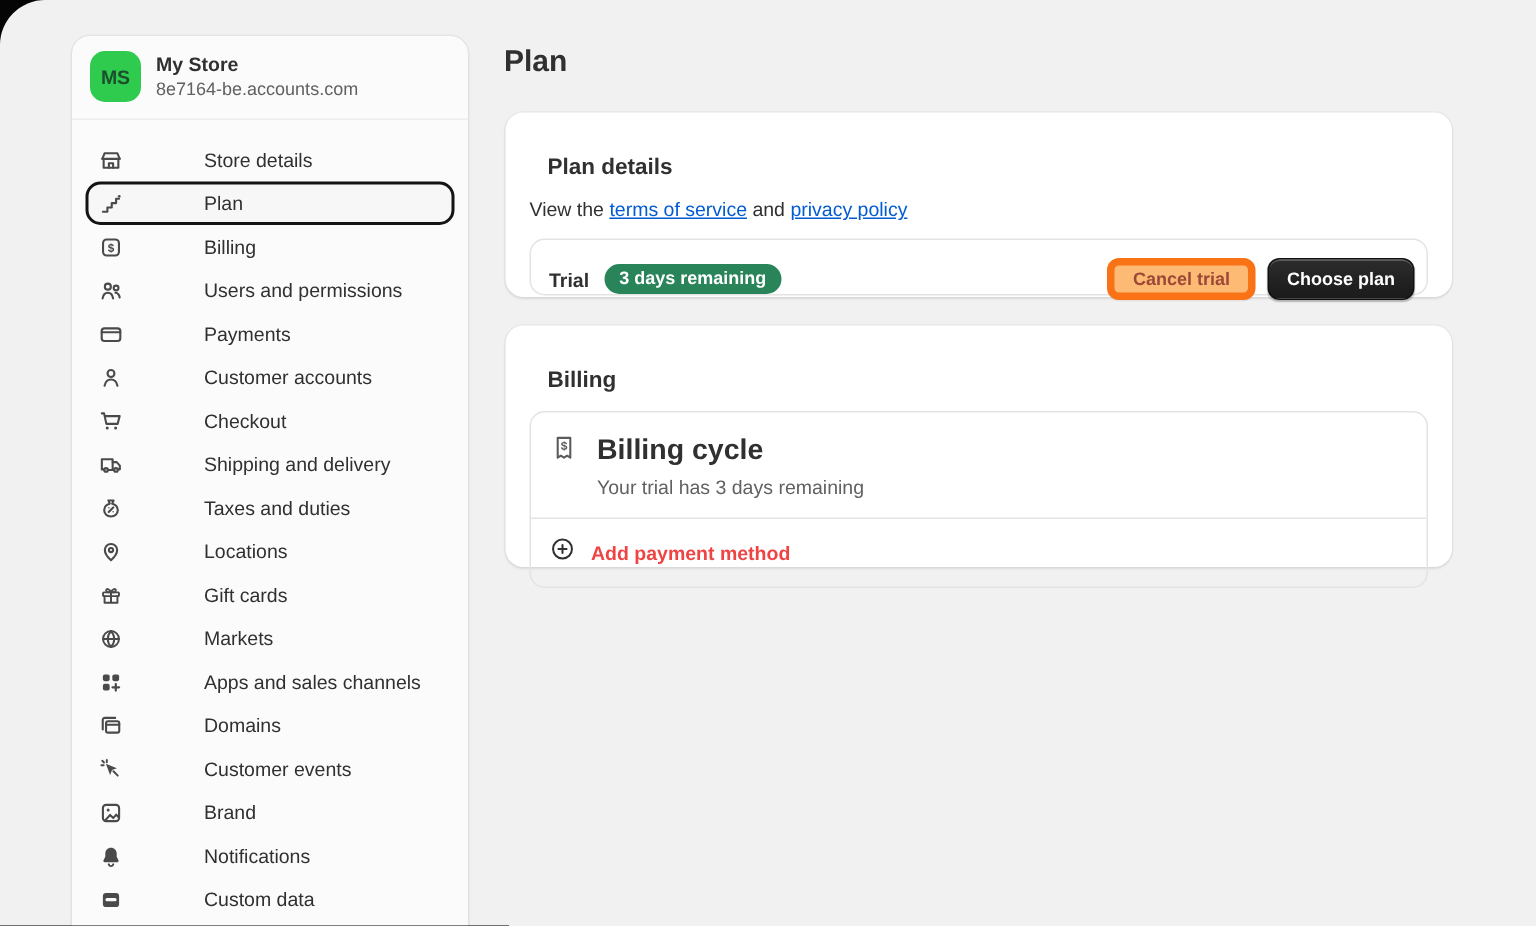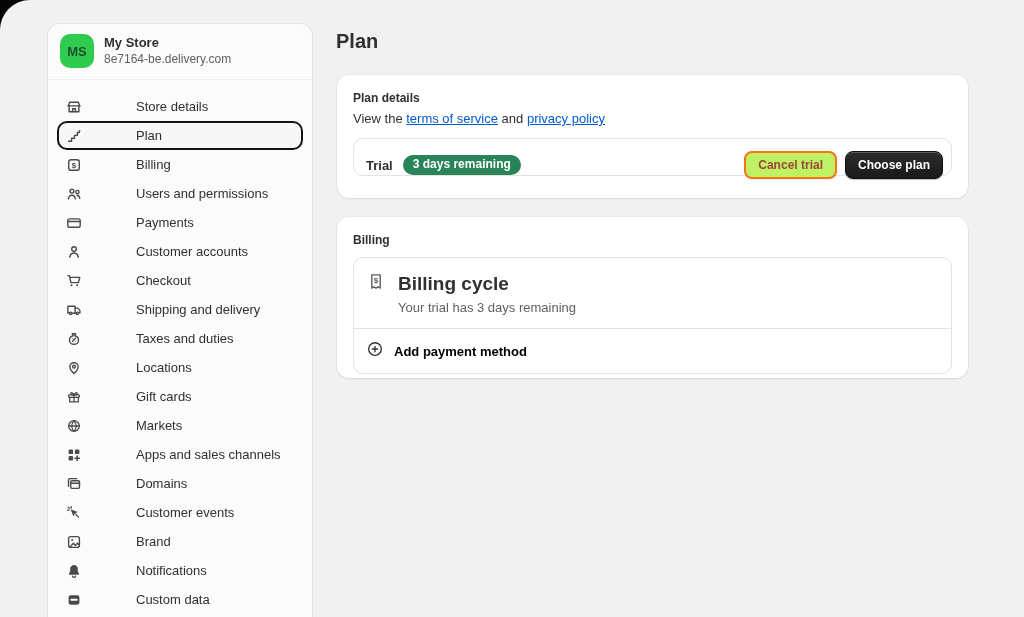--- a/index.html
+++ b/index.html
@@ -22,56 +22,56 @@
   .item.selected{outline:2px solid #141414;outline-offset:-2px;background:#f7f7f7;}
   .icn{width:17px;height:17px;display:flex;align-items:center;justify-content:center;flex:0 0 auto;}
   .icn svg{display:block;}
 
   
   .page-title{position:absolute;left:336px;top:30px;margin:0;font-size:20px;font-weight:700;color:#303030;}
   .card{position:absolute;left:337px;width:631px;background:#ffffff;border-radius:12px;box-sizing:border-box;padding:16px;
     box-shadow:0 0 0 1px rgba(0,0,0,.03),0 1px 2px rgba(0,0,0,.08);}
   .card-plan{top:75px;height:123px;}
   .card-billing{top:217px;height:161px;}
-  .card h2{margin:0;font-size:12px;font-weight:700;color:#303030;}
+  .card h2{margin:12px;font-size:15px;font-weight:700;color:#303030;}
   .view-line{margin:6px 0 0;font-size:13px;color:#303030;}
   .link{color:#005bd3;text-decoration:underline;cursor:pointer;}
   .trial-row{margin-top:12px;border:1px solid #e3e3e3;border-radius:10px;height:38px;display:flex;align-items:center;
     padding:16px 8px 0 12px;box-sizing:border-box;}
   .trial-label{font-size:13px;font-weight:600;color:#303030;}
   .badge{margin-left:10px;background:#29845a;color:#fff;font-size:12px;font-weight:700;padding:2px 10px 3px;border-radius:10px;line-height:1.3;}
   .row-actions{margin-left:auto;display:flex;gap:8px;align-items:center;}
   .btn{font-family:inherit;font-size:12px;font-weight:700;border-radius:8px;height:28px;padding:0 12px;cursor:pointer;line-height:1;}
-  .btn-plain{background:#bef264;border:2px solid #f97316;color:#9c4836;box-shadow:0 1px 0 rgba(0,0,0,.05);}
+  .btn-plain{background:#fdba74;border:5px solid #f97316;color:#9c4836;box-shadow:0 1px 0 rgba(0,0,0,.05);}
   .btn-primary{background:linear-gradient(180deg,#2c2c2c,#1a1a1a);border:1px solid #101010;color:#fff;
     box-shadow:inset 0 1px 0 rgba(255,255,255,.22),0 1px 1px rgba(0,0,0,.25);}
 
   .billing-box{margin-top:10px;border:1px solid #e3e3e3;border-radius:10px;overflow:hidden;}
   .billing-row{display:flex;align-items:flex-start;gap:12px;padding:13px 12px 12px;}
   .billing-row .icn20{margin-top:1px;}
   .billing-title{font-size:19px;font-weight:600;color:#303030;line-height:1.35;}
   .billing-sub{font-size:13px;color:#616161;line-height:1.35;margin-top:2px;}
   .divider{height:1px;background:#e3e3e3;}
   .add-payment{display:flex;align-items:center;gap:10px;padding:11px 12px;cursor:pointer;}
-  .add-payment .lbl{font-size:13px;font-weight:600;color:#000000;}
+  .add-payment .lbl{font-size:13px;font-weight:600;color:#ef4444;}
 </style>
 </head>
 <body>
 
 <div class="canvas">
   <div class="page">
 
     <aside class="sidebar">
       <div class="store-header">
         <div class="avatar">
           <span>MS</span>
         </div>
         <div class="store-meta">
           <div class="store-name">My Store</div>
-          <div class="store-domain">8e7164-be.delivery.com</div>
+          <div class="store-domain">8e7164-be.accounts.com</div>
         </div>
       </div>
 
       <nav class="nav">
 
         <div class="item">
           <span class="icn">
             <svg width="16" height="16" viewBox="0 0 16 16" fill="none" stroke="#4a4a4a" stroke-width="1.4" stroke-linecap="round" stroke-linejoin="round">
                 <path d="M3.1 7.3v5.5h9.8V7.3"></path>
                 <path d="M2.2 6.9L3.7 3.2h8.6l1.5 3.7"></path>

